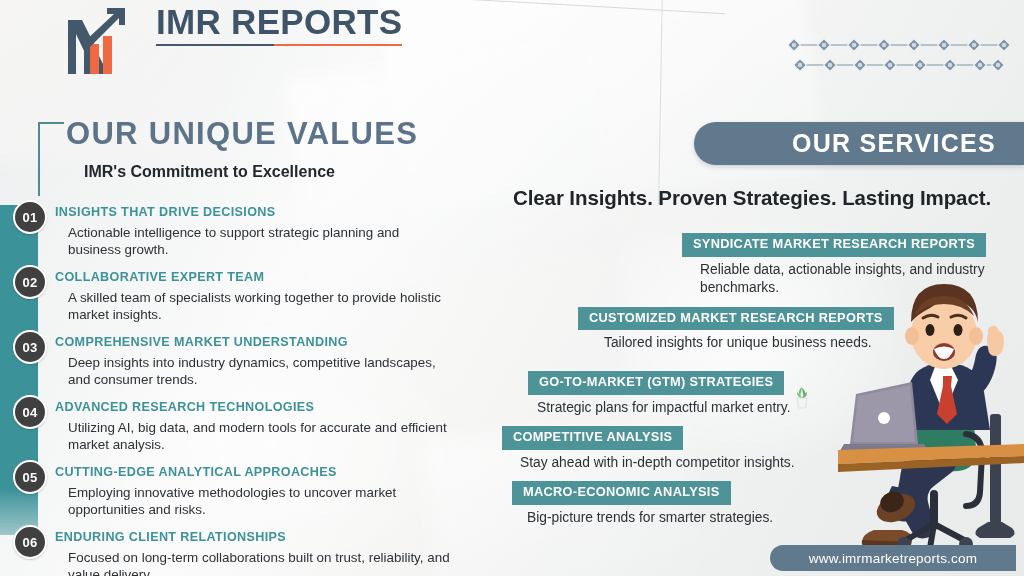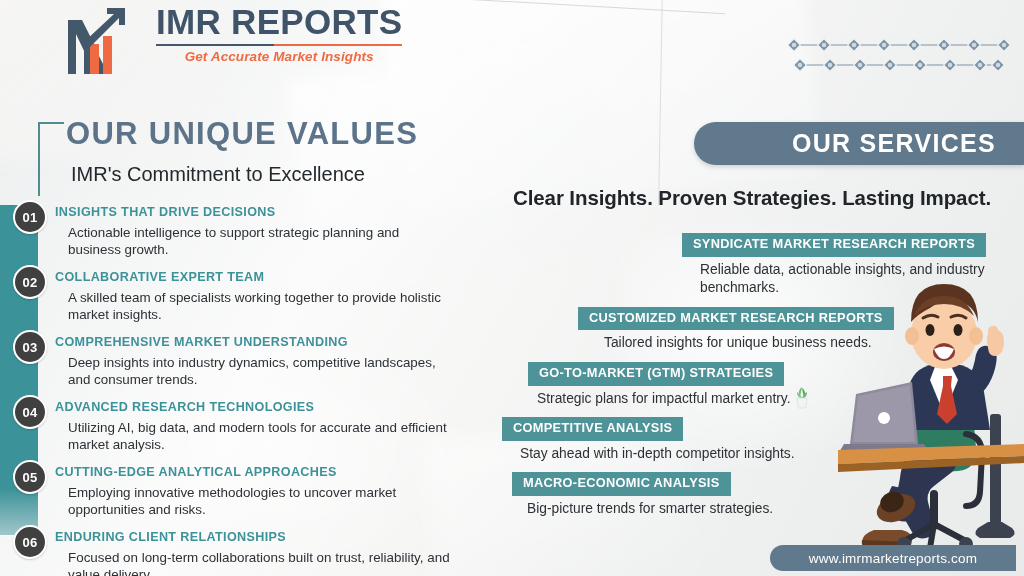--- a/index.html
+++ b/index.html
@@ -45,21 +45,21 @@
   .logo-sub{font-size:13.5px;font-style:italic;font-weight:bold;color:#ef6a43;letter-spacing:.1px;text-align:center;}
 
   
   .diamonds{position:absolute;left:788px;top:36px;}
   .diamonds svg{display:block;}
 
   
   .left-head{position:absolute;left:38px;top:118px;}
   .lh-title{font-size:31px;font-weight:bold;color:#5c7389;letter-spacing:1.3px;
       line-height:1;margin-left:28px;}
-  .lh-sub{font-size:20px;font-weight:normal;color:#23282d;margin:14px 0 0 33px;}
+  .lh-sub{font-size:16px;font-weight:bold;color:#23282d;margin:14px 0 0 46px;}
   .corner{position:absolute;left:0;top:4px;width:26px;height:46px;
       border-left:2px solid #4f8c92;border-top:2px solid #4f8c92;}
   .corner-stem{position:absolute;left:0;top:4px;width:2px;height:74px;background:#4f8c92;}
 
   .rail{position:absolute;left:0;top:205px;width:38px;height:330px;background:#3c9299;}
   .rail-fade{position:absolute;left:0;top:205px;width:38px;height:330px;
      background:linear-gradient(180deg,rgba(60,146,153,.0),rgba(60,146,153,.0) 86%,rgba(242,243,243,.55));}
 
   .vals{position:absolute;left:0;top:200px;width:470px;}
   .val{position:relative;min-height:63px;padding-left:55px;margin-bottom:2px;}
@@ -83,21 +83,21 @@
       font-size:20.5px;font-weight:bold;color:#20252a;letter-spacing:-.1px;}
 
   .svc-list{position:absolute;left:0;top:233px;width:1024px;}
   .svc{margin-bottom:9px;}
   .svc-chip{display:inline-block;background:#4d9398;color:#fff;font-size:12.8px;
       font-weight:bold;letter-spacing:.3px;padding:4px 11px 5px;line-height:1.15;}
   .svc-desc{font-size:13.8px;color:#2c3136;line-height:1.34;margin-top:4px;}
 
   .s1 .svc-chip{margin-left:682px;} .s1 .svc-desc{margin-left:700px;max-width:300px;}
   .s2 .svc-chip{margin-left:578px;} .s2 .svc-desc{margin-left:604px;}
-  .s3 .svc-chip{margin-left:528px;} .s3 .svc-desc{margin-left:537px;}
+  .s3 .svc-chip{margin-left:528px;margin-top:9px;} .s3 .svc-desc{margin-left:537px;}
   .s4 .svc-chip{margin-left:502px;} .s4 .svc-desc{margin-left:520px;}
   .s5 .svc-chip{margin-left:512px;} .s5 .svc-desc{margin-left:527px;}
 
   
   .url-pill{position:absolute;left:770px;top:545px;width:246px;height:26px;
       background:#61798c;border-radius:14px 0 0 14px;display:flex;align-items:center;
       justify-content:center;color:#fff;font-size:13.5px;letter-spacing:.2px;}
 
   
   .illus{position:absolute;left:838px;top:272px;width:186px;height:296px;}
@@ -127,21 +127,20 @@
       <rect x="41" y="32" width="9" height="38" fill="#ef6a43"></rect>
       <path d="M22 38 L52 10 L45 10 L45 4 L63 4 L63 21 L57 21 L57 14 L27 44 Z" fill="#44586c"></path>
     </svg>
   </span>
   <span class="logo-txt">
     <span class="logo-title">IMR REPORTS</span>
     <span class="logo-rule">
         <i></i>
         <i></i>
       </span>
-    <span class="logo-sub">Get Accurate Market Insights</span>
   </span>
 </div>
 
 <div class="diamonds">
   <svg width="222" height="38" viewBox="0 0 222 38">
     <g>
       <line x1="6" y1="9" x2="216" y2="9" stroke="#7f95a8" stroke-width="1.1"></line>
       <line x1="12" y1="29" x2="210" y2="29" stroke="#7f95a8" stroke-width="1.1"></line>
     </g>
     <g fill="#7d93a6" stroke="#f0f1f1" stroke-width="1.2">

